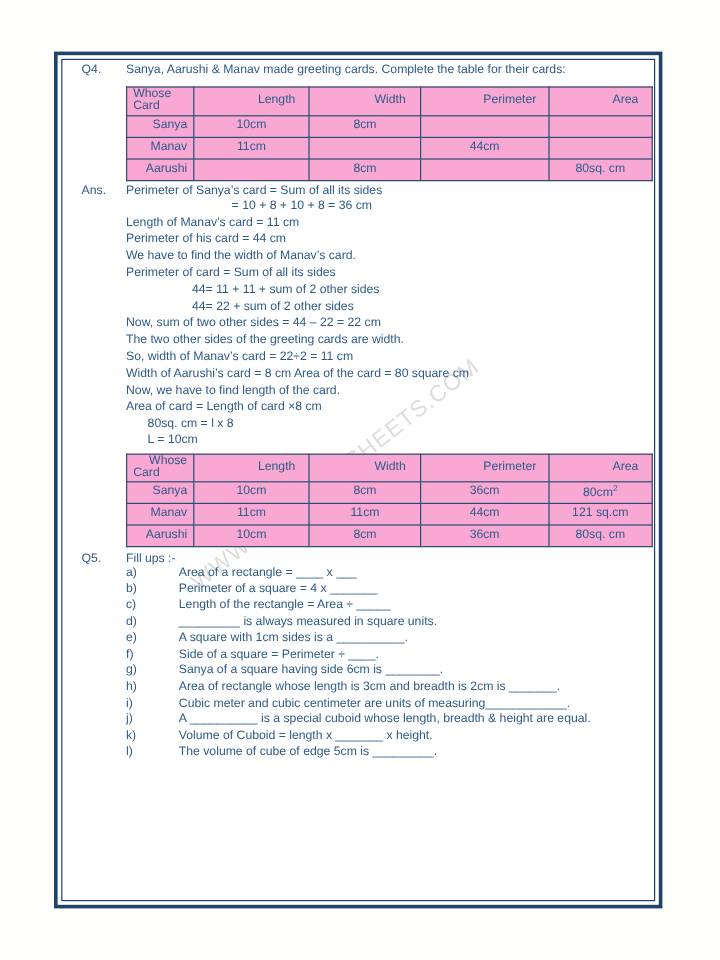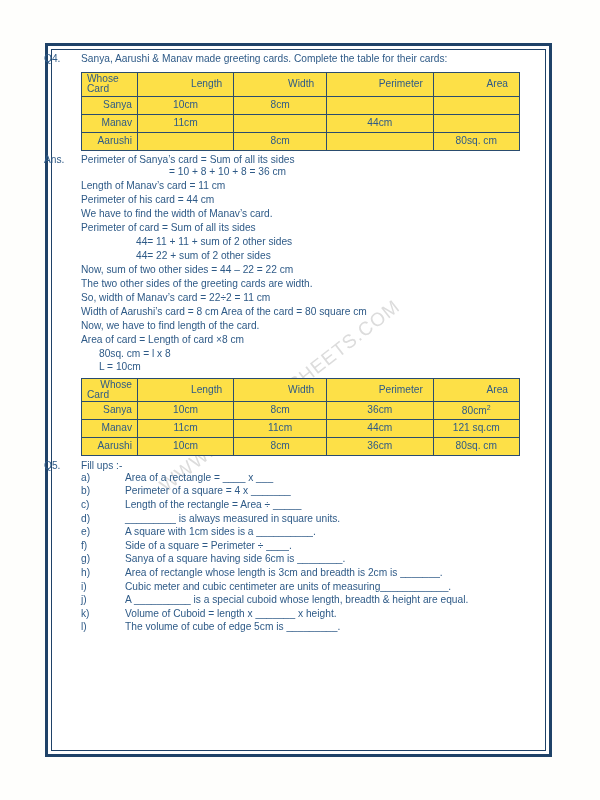--- a/index.html
+++ b/index.html
@@ -40,21 +40,21 @@
     left: 3px;
     top: 3px;
     right: 3px;
     bottom: 3px;
     box-sizing: border-box;
     border: 1px solid #1f4268;
   }
 
   #content {
     position: absolute;
-    left: 36px;
+    left: 60px;
     top: 48px;
     width: 494px;
     height: 705px;
     box-sizing: border-box;
     padding: 6px 8px 0 8px;
     color: #2e5a87;
     font-size: 10.2px;
     line-height: 1.0;
     z-index: 3;
   }
@@ -103,21 +103,21 @@
   .ansline.ind2 { padding-left: 55px; }
   .ansline.ind3 { padding-left: 18px; }
 
   
   table.cardtbl {
     border-collapse: collapse;
     margin-left: 37px;
     width: 439px;
     font-size: 10.2px;
     color: #2e5a87;
-    background: #fde047;
+    background: #f9a8d4;
     position: relative;
     z-index: 3;
   }
   table.cardtbl td, table.cardtbl th {
     border: 1px solid #2a4c6e;
     height: 15px;
     padding: 1px 5px;
     font-weight: normal;
     font-size: 10.2px;
     vertical-align: middle;

